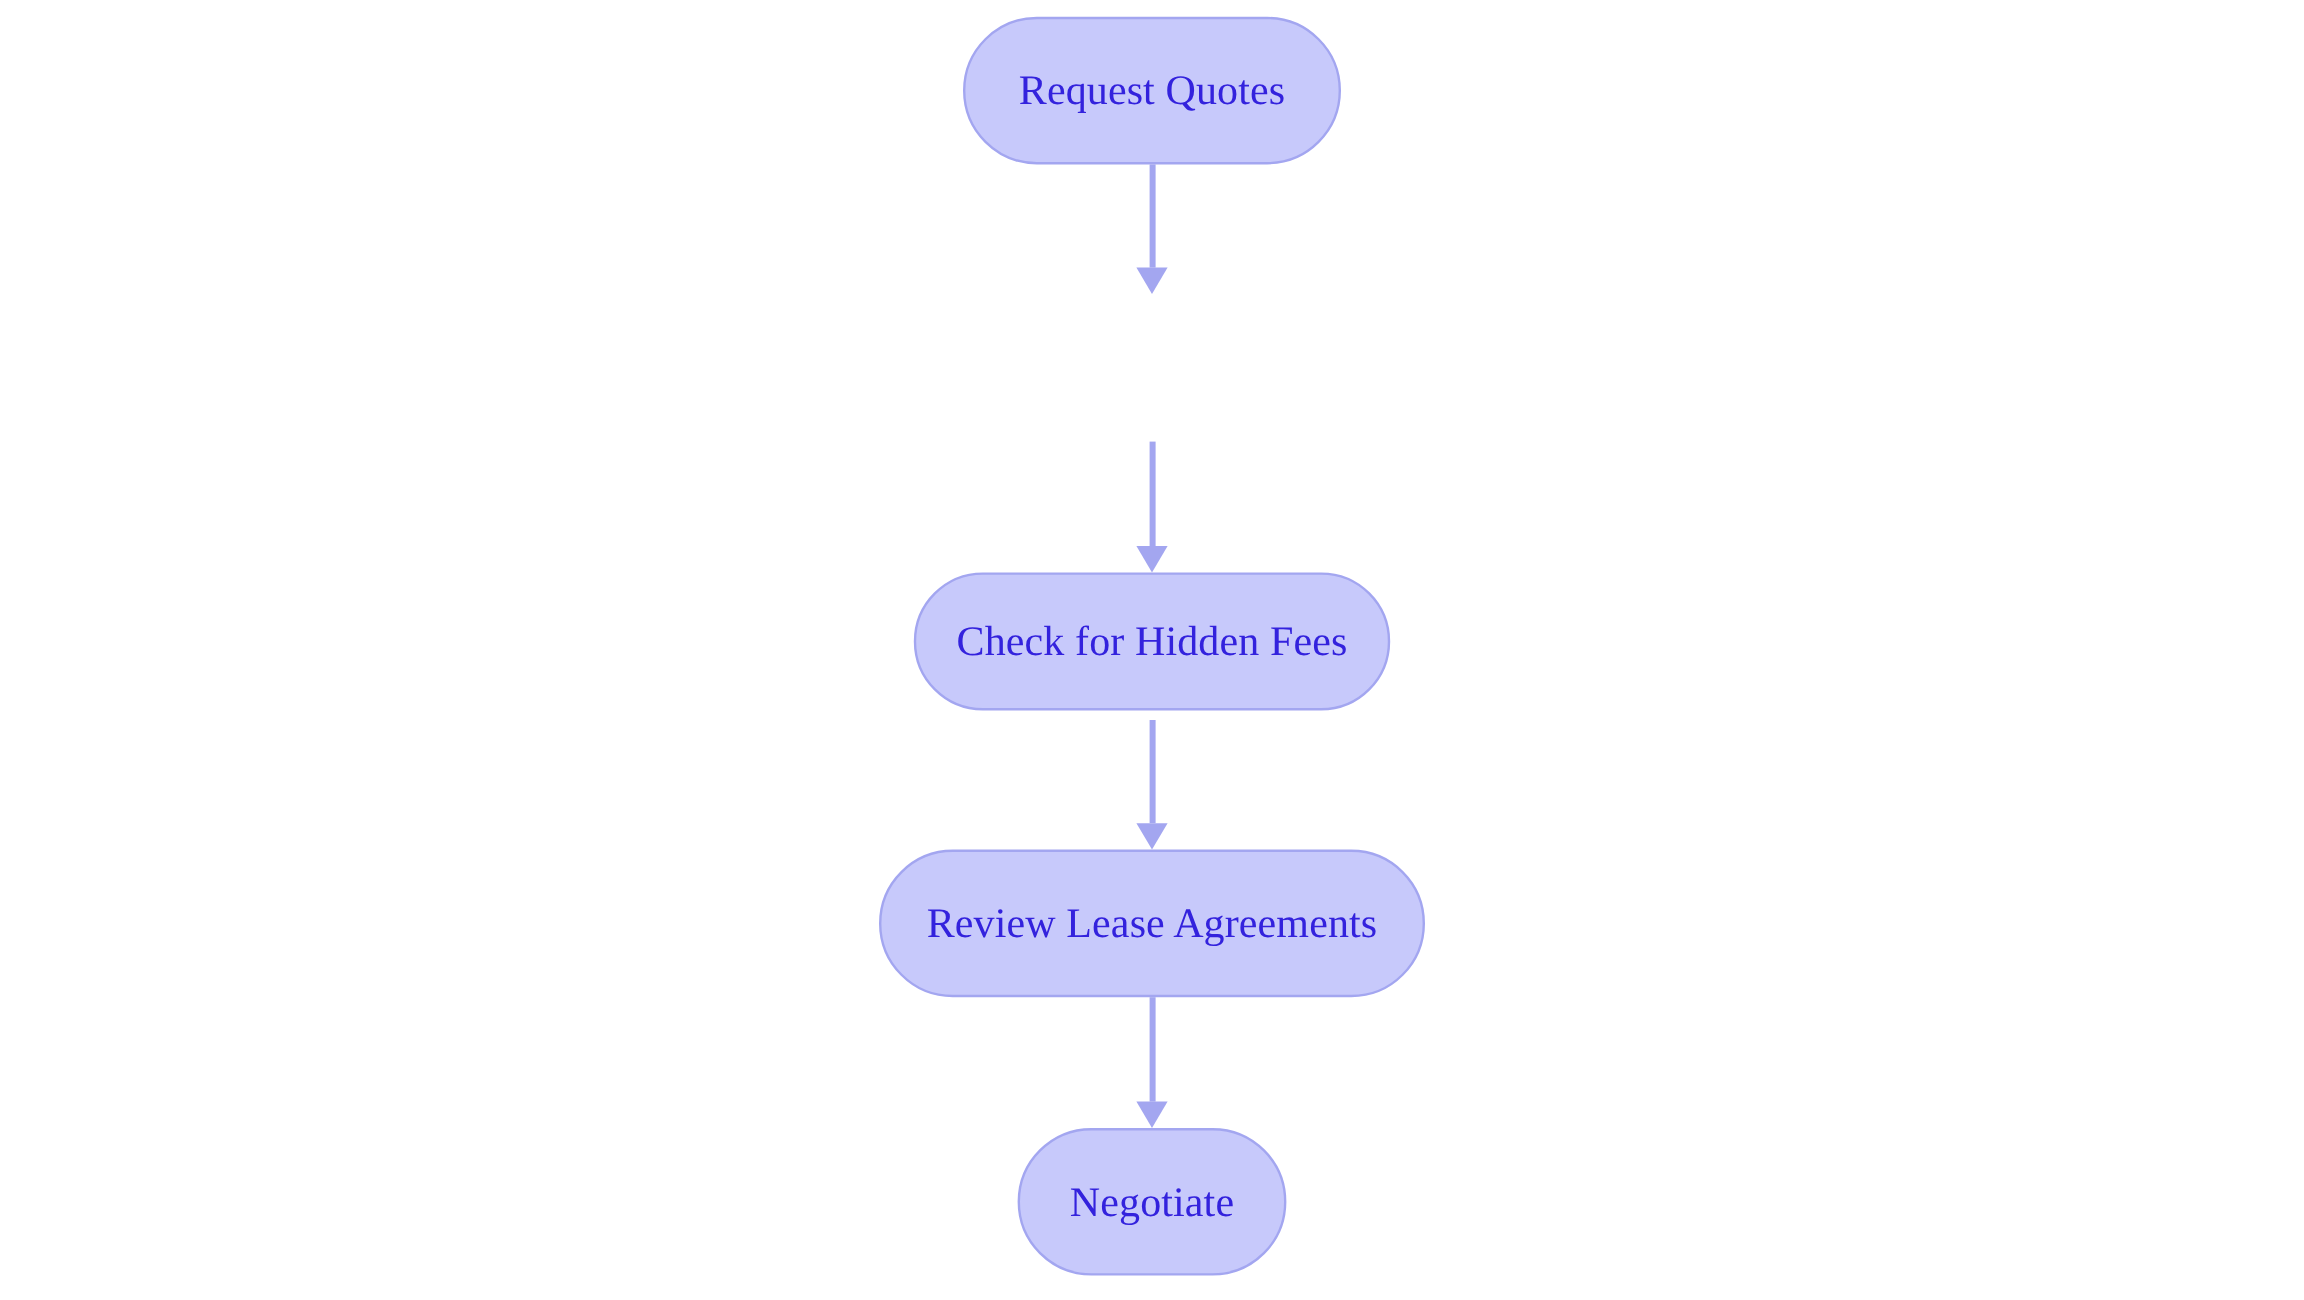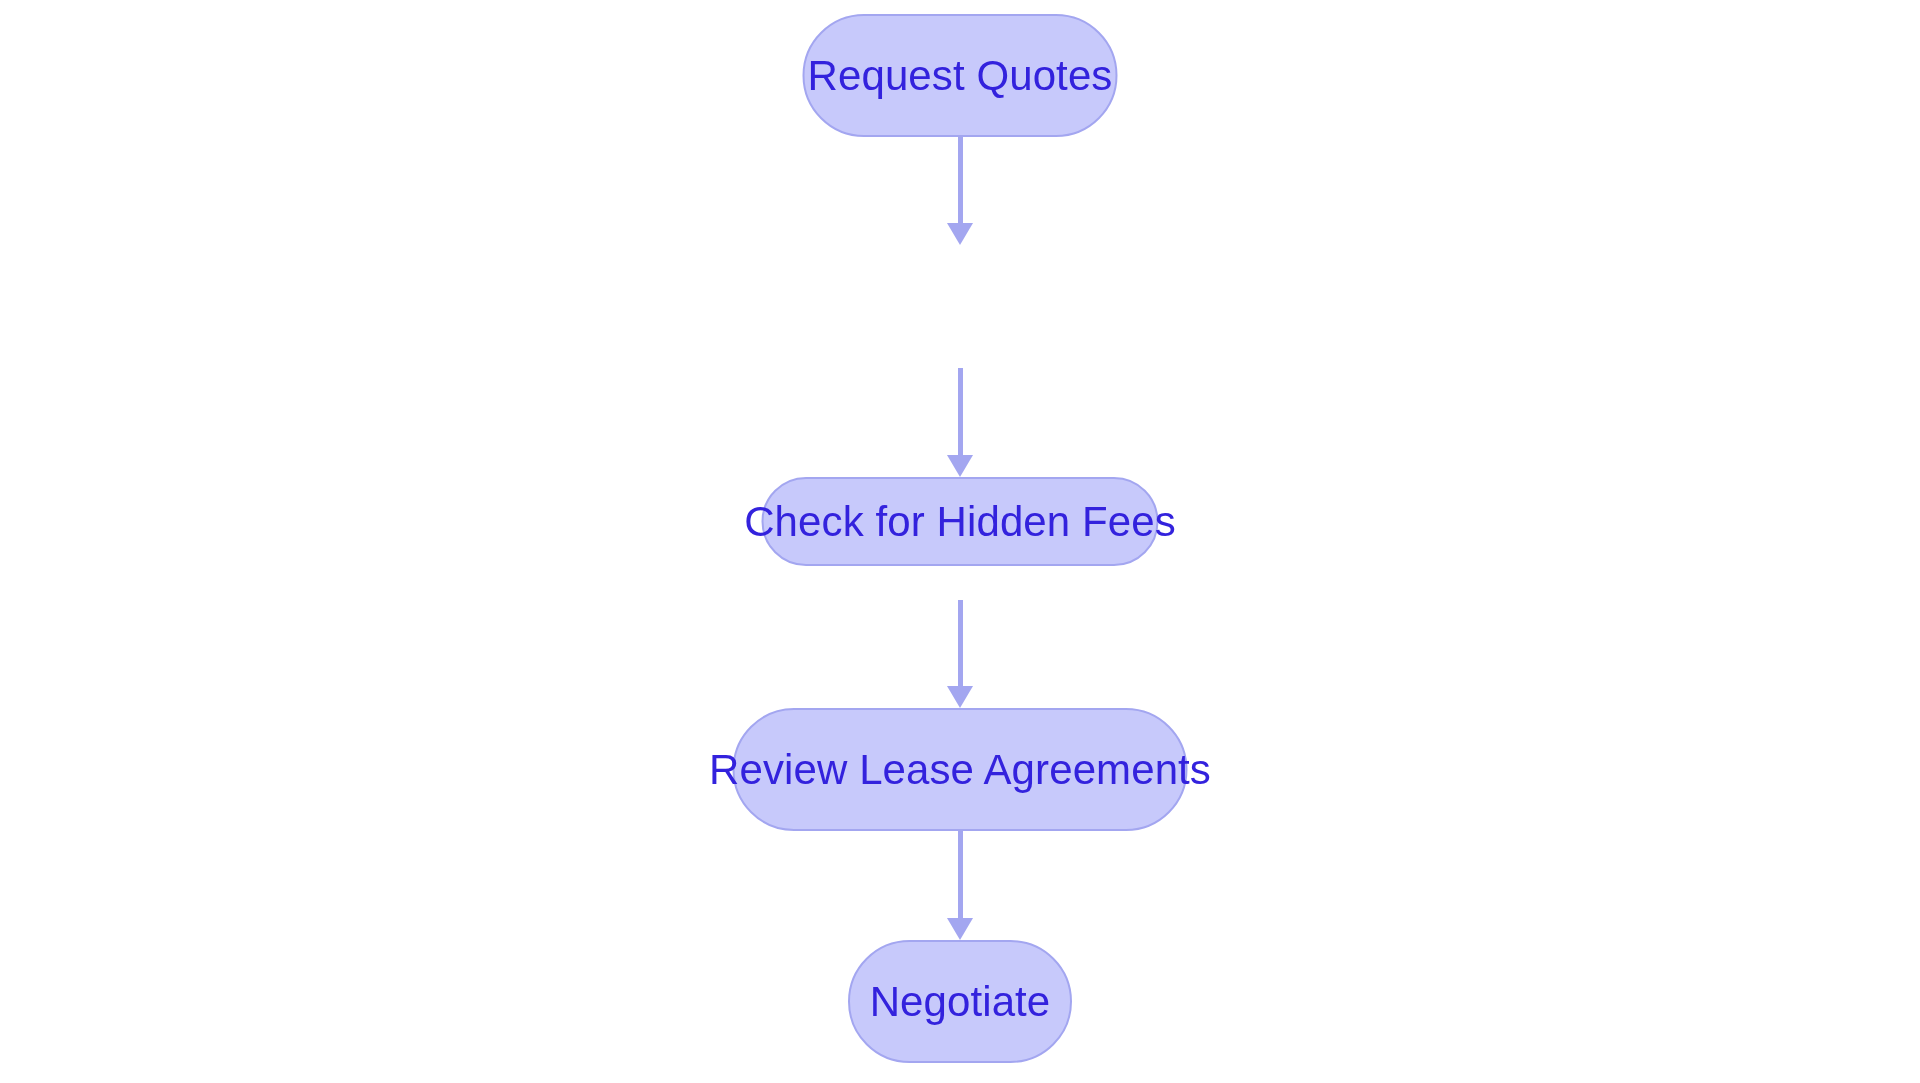--- a/index.html
+++ b/index.html
@@ -28,22 +28,22 @@
     box-sizing: border-box;
     display: flex;
     align-items: center;
     justify-content: center;
     background: #c7c9fb;
     border: 2px solid #a3a6f0;
     border-radius: 9999px;
     transform: translateX(-50%);
   }
   .node-label {
-    font-family: Liberation Sans, sans-serif;
-    font-size: 42px;
+    font-family: Liberation Serif, serif;
+    font-size: 35px;
     font-weight: 400;
     color: #3322dd;
     letter-spacing: 0.1px;
     line-height: 1;
     white-space: nowrap;
     user-select: none;
   }
 
   
   .connector {
@@ -94,21 +94,21 @@
   <div class="connector" style="left:960px; top:831px; width:26px; height:109px;">
     <div class="connector-line" style="height:87px;"></div>
     <div class="connector-head"></div>
   </div>
 
   <div class="node" style="left:960px; top:14px; width:315px; height:123px;">
     <span class="node-label">Request Quotes</span>
   </div>
 
 
-  <div class="node" style="left:960px; top:477px; width:397px; height:89px;">
+  <div class="node" style="left:960px; top:477px; width:397px; height:115px;">
     <span class="node-label">Check for Hidden Fees</span>
   </div>
 
   <div class="node" style="left:960px; top:708px; width:455px; height:123px;">
     <span class="node-label">Review Lease Agreements</span>
   </div>
 
   <div class="node" style="left:960px; top:940px; width:224px; height:123px;">
     <span class="node-label">Negotiate</span>
   </div>

